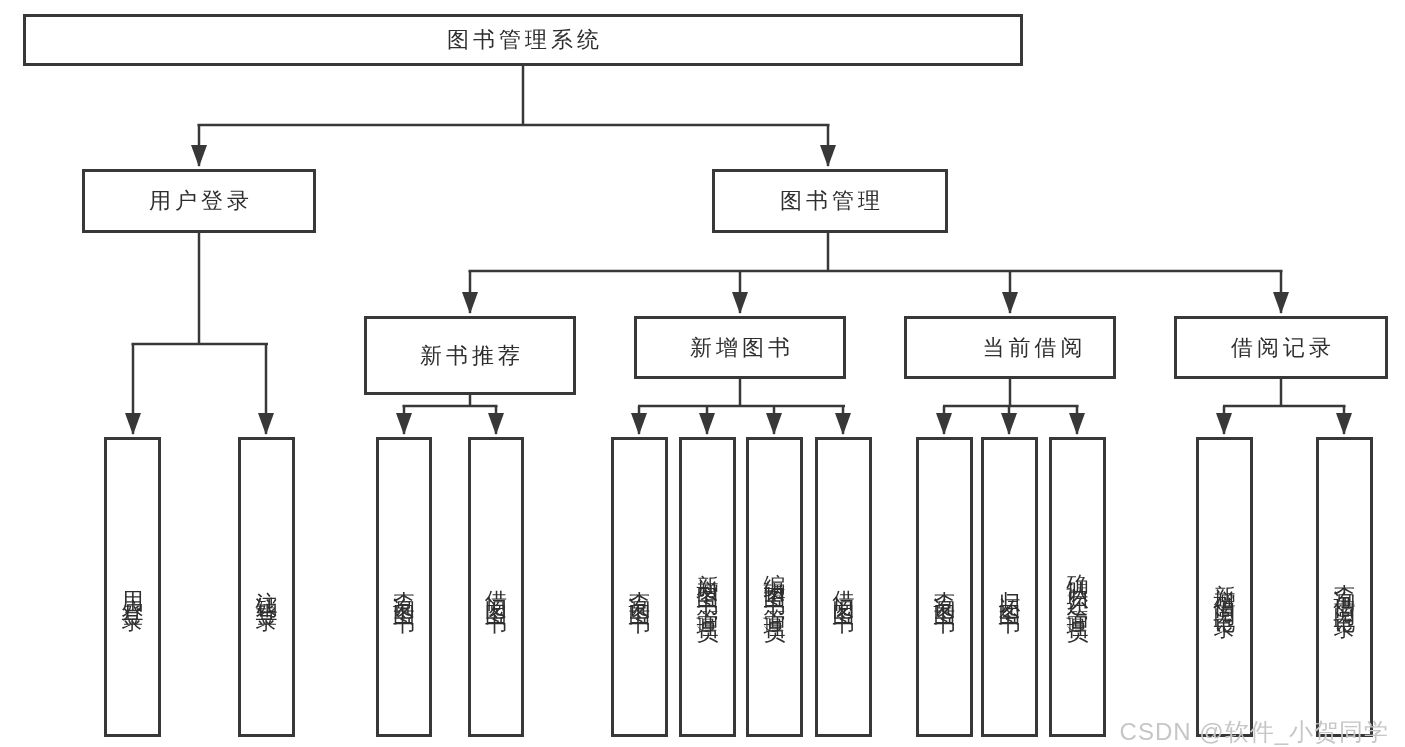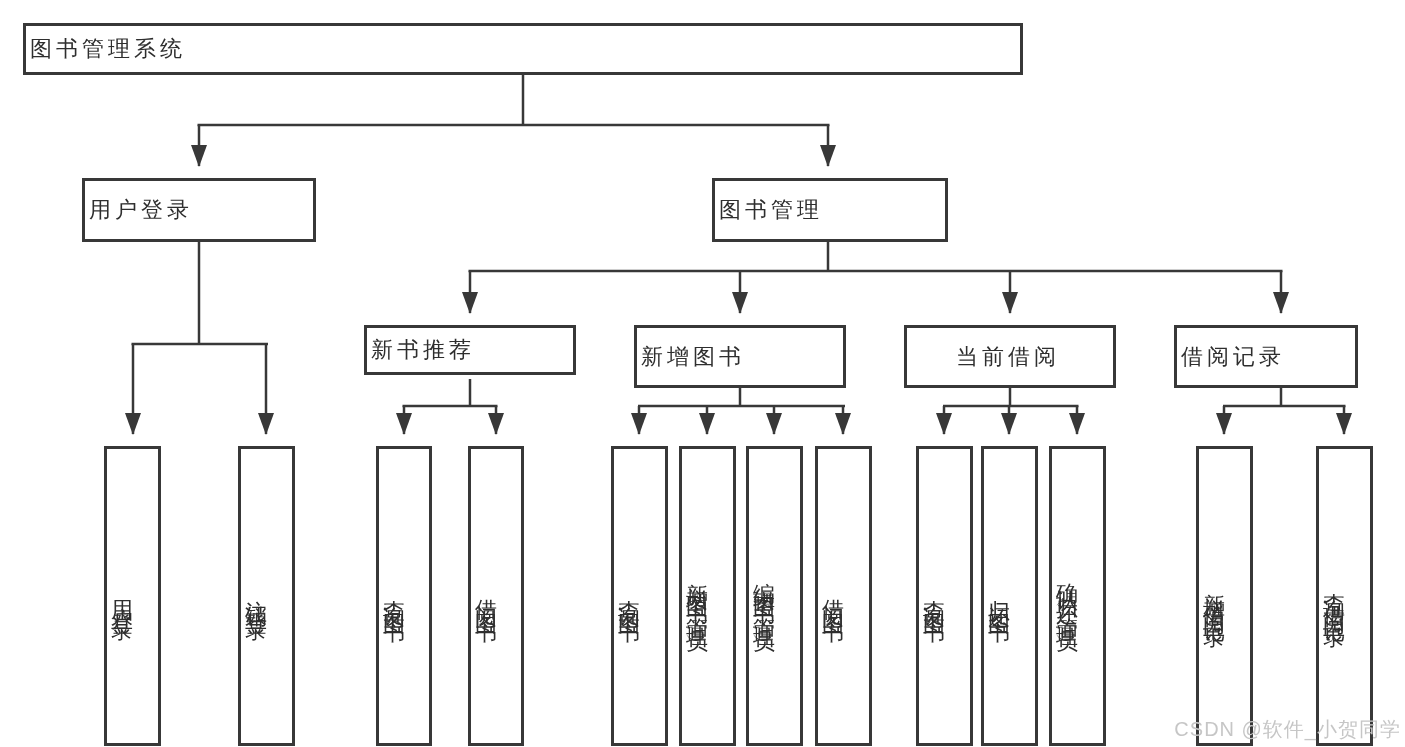--- a/index.html
+++ b/index.html
@@ -25,43 +25,42 @@
     fill: none;
   }
   .ahead { fill: var(--line, #383838); }
   .box {
     position: absolute;
     box-sizing: border-box;
     background: var(--box_fill, #ffffff);
     border: 3px solid var(--border, #383838);
     display: flex;
     align-items: center;
-    justify-content: flex-start;
-    margin-top: 9px;
+    justify-content: center;
   }
   .hbox .lbl {
     font-size: 22px;
     letter-spacing: 4px;
     text-indent: 4px;
     color: var(--text, #2e2e2e);
     white-space: nowrap;
   }
   .vbox .lbl {
     writing-mode: vertical-rl;
     text-orientation: mixed;
     font-size: 22px;
     letter-spacing: 7px;
     color: var(--text, #2e2e2e);
     white-space: nowrap;
   }
   #watermark {
     position: absolute;
     top: 716px;
-    right: 4px;
-    font-size: 20px;
+    right: 16px;
+    font-size: 24px;
     letter-spacing: 1px;
     color: var(--watermark, #c6c6c6);
     z-index: 5;
     white-space: nowrap;
   }
   .box { z-index: 1; }
 </style>
 </head>
 <body>
 
@@ -116,30 +115,30 @@
     <span class="lbl">图书管理系统</span>
   </div>
 
   <div class="box hbox" style="left:82px; top:169px; width:234px; height:64px;">
     <span class="lbl">用户登录</span>
   </div>
   <div class="box hbox" style="left:712px; top:169px; width:236px; height:64px;">
     <span class="lbl">图书管理</span>
   </div>
 
-  <div class="box hbox" style="left:364px; top:316px; width:212px; height:50px;">
+  <div class="box hbox" style="left:364px; top:316px; width:212px; height:79px;">
     <span class="lbl">新书推荐</span>
   </div>
   <div class="box hbox" style="left:634px; top:316px; width:212px; height:63px;">
     <span class="lbl">新增图书</span>
   </div>
   <div class="box hbox" style="left:904px; top:316px; width:212px; height:63px;padding-left:45px;">
     <span class="lbl">当前借阅</span>
   </div>
-  <div class="box hbox" style="left:1174px; top:316px; width:184px; height:63px;">
+  <div class="box hbox" style="left:1174px; top:316px; width:214px; height:63px;">
     <span class="lbl">借阅记录</span>
   </div>
 
   <div class="box vbox" style="left:104px; top:437px; width:57px; height:300px;">
     <span class="lbl">用户登录</span>
   </div>
   <div class="box vbox" style="left:238px; top:437px; width:57px; height:300px;">
     <span class="lbl">注销登录</span>
   </div>
 

